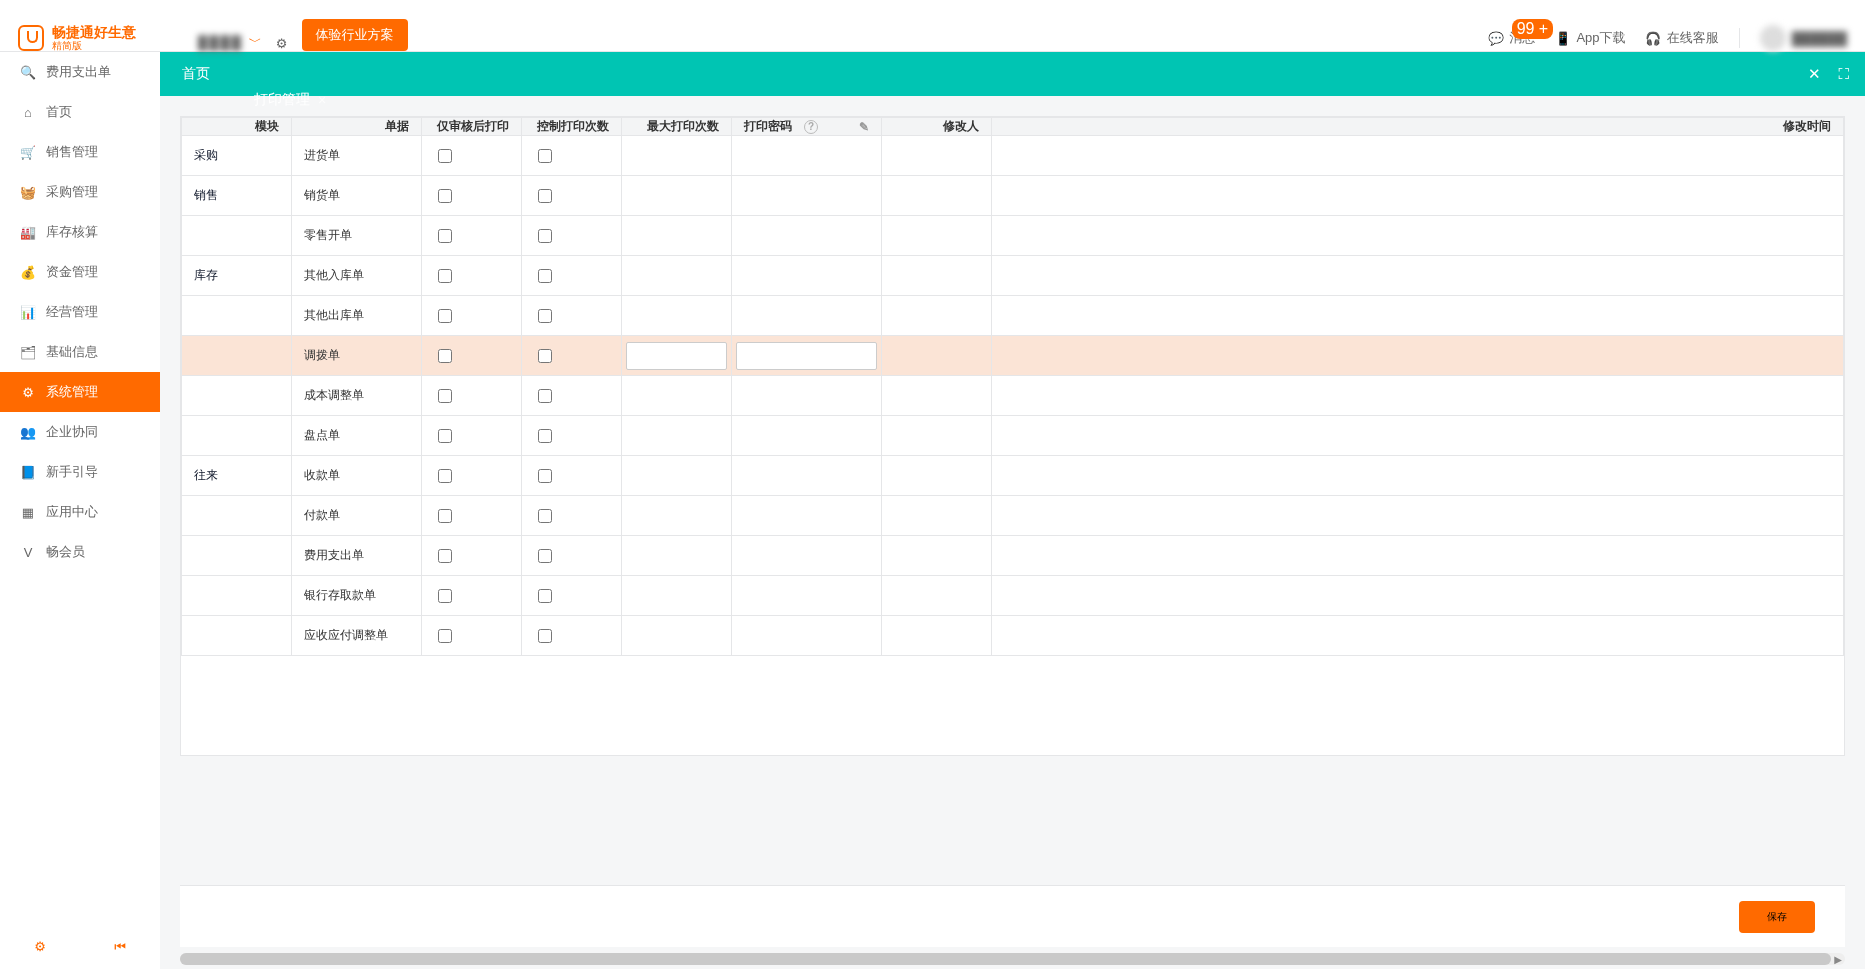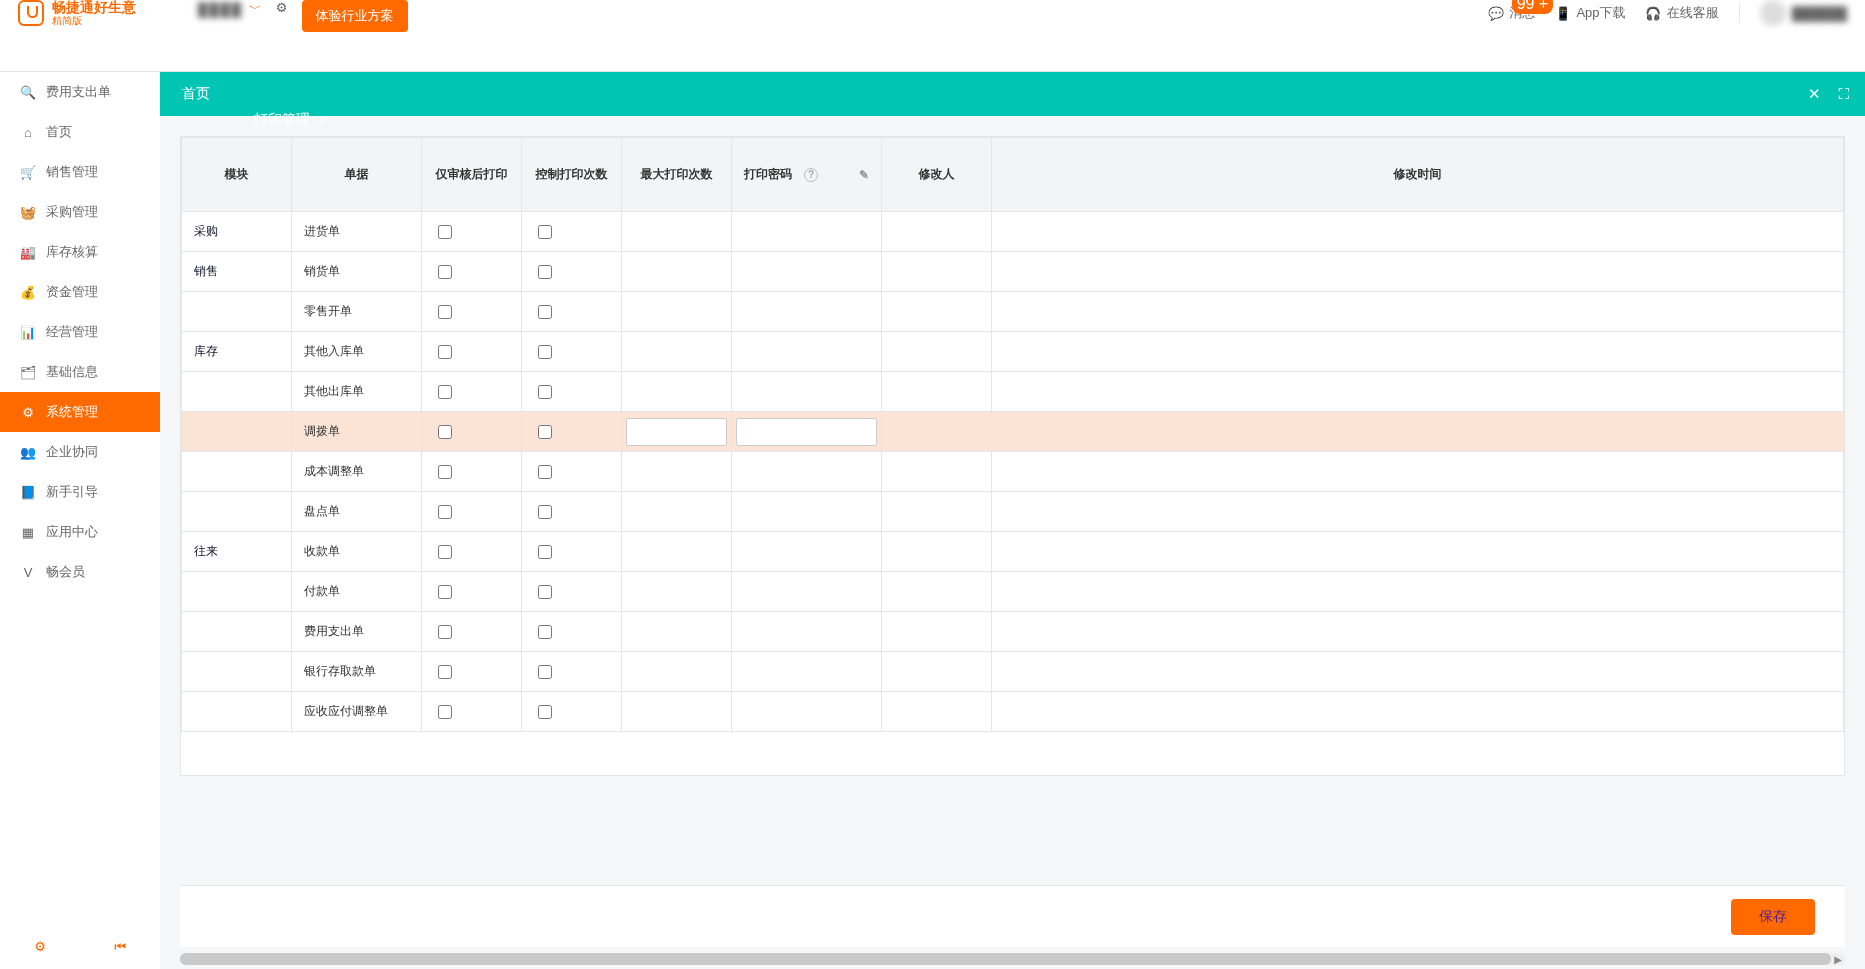--- a/index.html
+++ b/index.html
@@ -14,21 +14,21 @@
   --txt2:#666;
   --txt3:#999;
   --row-hl:#fbe4d6;
   --header-bg:#f3f4f5;
 }
 *{box-sizing:border-box;}
 html,body{margin:0;padding:0;height:100%;font-family:"Microsoft YaHei","PingFang SC",Arial,sans-serif;color:var(--txt);font-size:13px;}
 body{display:flex;flex-direction:column;width:1865px;height:969px;overflow:hidden;}
 
 
-.topbar{height:72px;display:flex;align-items:flex-start;padding:0 18px;border-bottom:1px solid var(--border);background:#fff;}
+.topbar{height:52px;display:flex;align-items:flex-end;padding:0 18px;border-bottom:1px solid var(--border);background:#fff;}
 .brand{display:flex;align-items:center;gap:8px;width:160px;}
 .brand-logo{width:26px;height:26px;border:2px solid var(--orange);border-radius:6px;position:relative;}
 .brand-logo::before{content:"";position:absolute;top:4px;left:7px;width:7px;height:10px;border:2px solid var(--orange);border-top:none;border-radius:0 0 7px 7px;}
 .brand-text{display:flex;flex-direction:column;line-height:1.1;}
 .brand-main{font-size:14px;font-weight:bold;color:var(--orange);}
 .brand-sub{font-size:10px;color:var(--orange);}
 .org-select{display:flex;align-items:center;gap:6px;margin-left:20px;cursor:pointer;}
 .org-blur{filter:blur(3px);color:var(--txt2);letter-spacing:2px;}
 .chev{color:var(--orange);}
 .gear{color:var(--txt2);margin:0 14px;cursor:pointer;}
@@ -59,21 +59,21 @@
 .tab{display:flex;align-items:center;gap:8px;padding:0 22px;color:#fff;cursor:pointer;font-size:14px;}
 .tab.active{background:var(--teal-dark);margin-top:48px;}
 .tab-close{font-size:14px;opacity:.8;}
 .tabs-right{margin-left:auto;display:flex;align-items:center;gap:18px;padding:0 16px;color:#fff;}
 .tabs-right span{cursor:pointer;font-size:15px;}
 
 
 .content{flex:1;padding:20px;overflow:auto;}
 .card{background:#fff;border:1px solid var(--border);min-height:640px;padding:0;}
 table.data{width:100%;border-collapse:collapse;font-size:12px;color:var(--txt);}
-table.data th{background:var(--header-bg);text-align:center;font-weight:600;color:#333;padding:28px 12px;border:1px solid var(--border);font-size:12px;}
+table.data th{background:var(--header-bg);text-align:right;font-weight:600;color:#333;padding:0 12px;border:1px solid var(--border);font-size:12px;}
 table.data td{padding:9px 12px;border:1px solid var(--border);vertical-align:middle;height:40px;}
 .col-module {width:110px;color:var(--txt);}
 .col-doc    {width:130px;}
 .col-chk1   {width:100px;text-align:left;}
 .col-chk2   {width:100px;text-align:left;}
 .col-num    {width:110px;}
 .col-pwd    {width:150px;}
 .col-mod    {width:110px;}
 td.mod-cell{color:#0f172a;}
 tr.hl td{background:var(--row-hl);}
@@ -81,21 +81,21 @@
 tr.hl input[type=text]{width:100%;height:28px;border:1px solid #ccc;background:#fff;border-radius:2px;padding:0 6px;}
 
 .th-pwd{display:flex;align-items:center;gap:12px;}
 .help{color:#aaa;border:1px solid #bbb;border-radius:50%;width:14px;height:14px;display:inline-flex;align-items:center;justify-content:center;font-size:10px;}
 .edit-ico{margin-left:auto;color:#999;}
 
 input[type=checkbox]{width:14px;height:14px;accent-color:var(--teal);cursor:pointer;}
 
 
 .footer{height:62px;background:#fff;border-top:1px solid var(--border);display:flex;align-items:center;justify-content:flex-end;padding:0 30px;margin:0 20px 6px;}
-.btn-save{background:var(--orange);color:#4c1d95;border:none;border-radius:4px;padding:9px 28px;font-size:14px;cursor:pointer;}
+.btn-save{background:var(--orange);color:#000000;border:none;border-radius:4px;padding:9px 28px;font-size:10px;cursor:pointer;}
 
 
 .hscroll{height:12px;margin:0 20px 4px;background:#eee;border-radius:6px;position:relative;}
 .hscroll-thumb{position:absolute;left:0;top:0;bottom:0;right:14px;background:#c9c9c9;border-radius:6px;}
 .hscroll-arrow{position:absolute;right:2px;top:0;bottom:0;width:10px;display:flex;align-items:center;justify-content:center;color:#888;font-size:10px;}
 </style>
 </head>
 <body>
 
 <div class="topbar">

